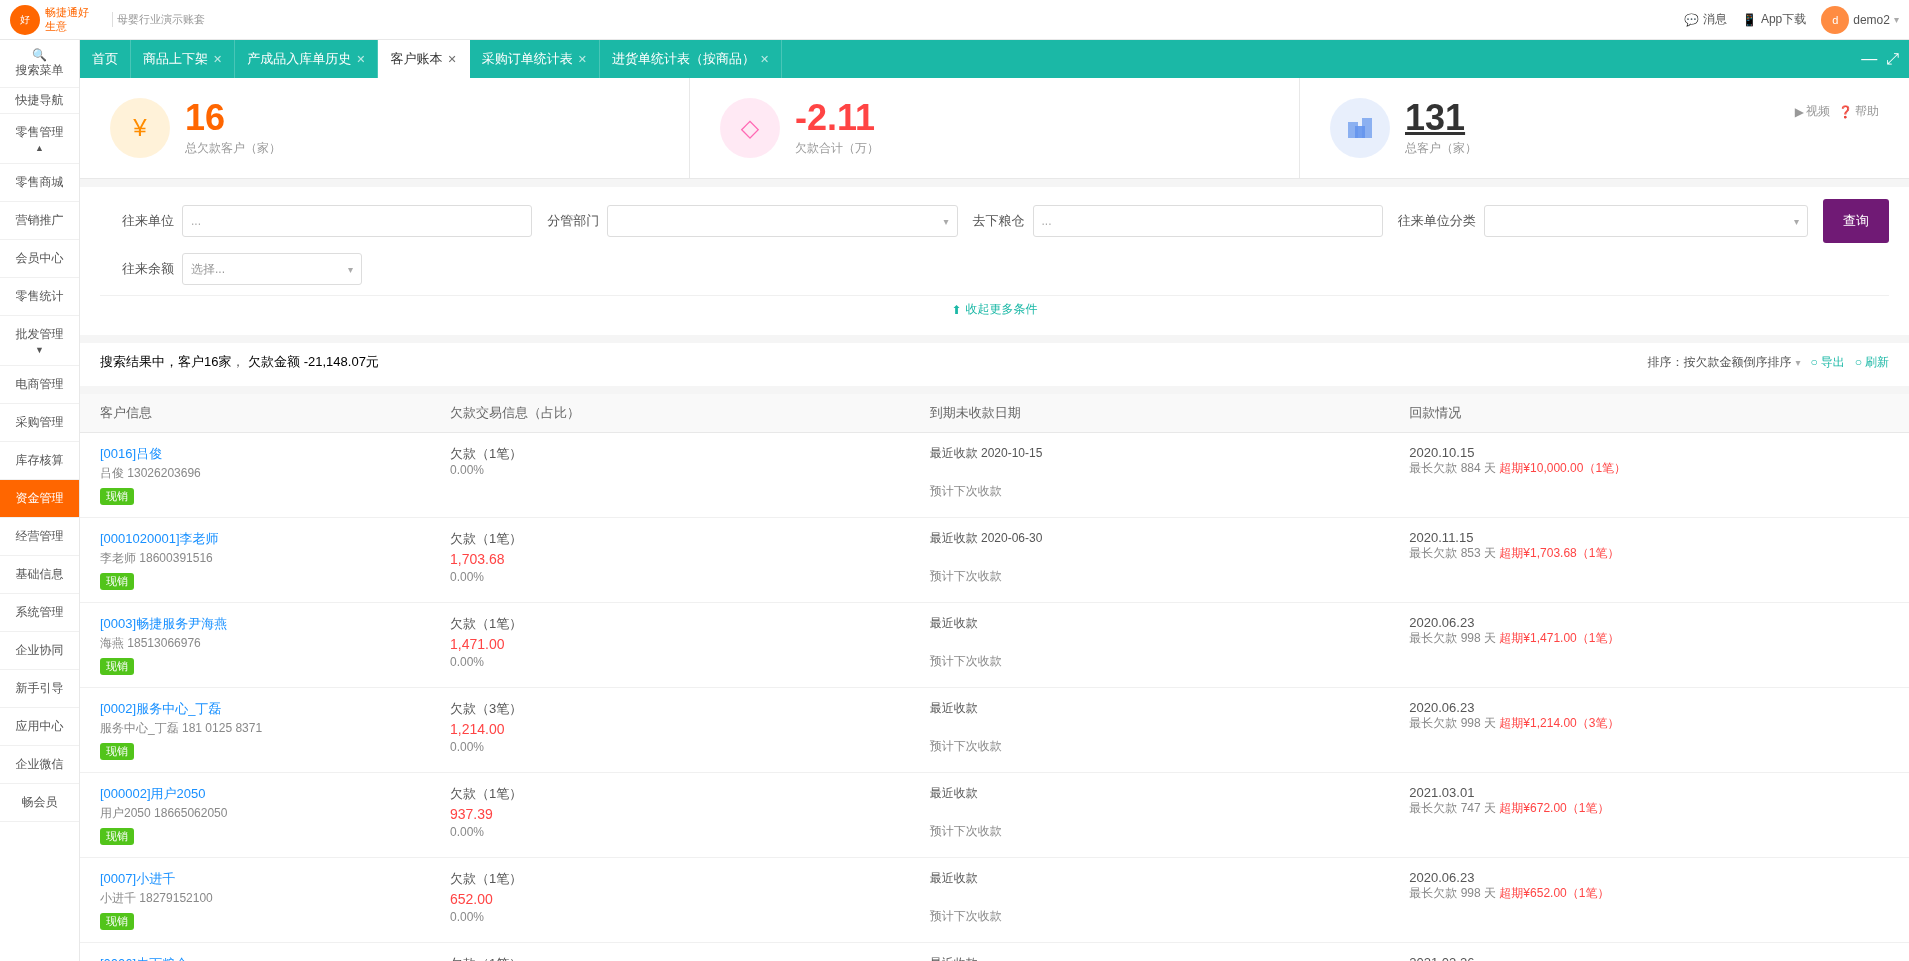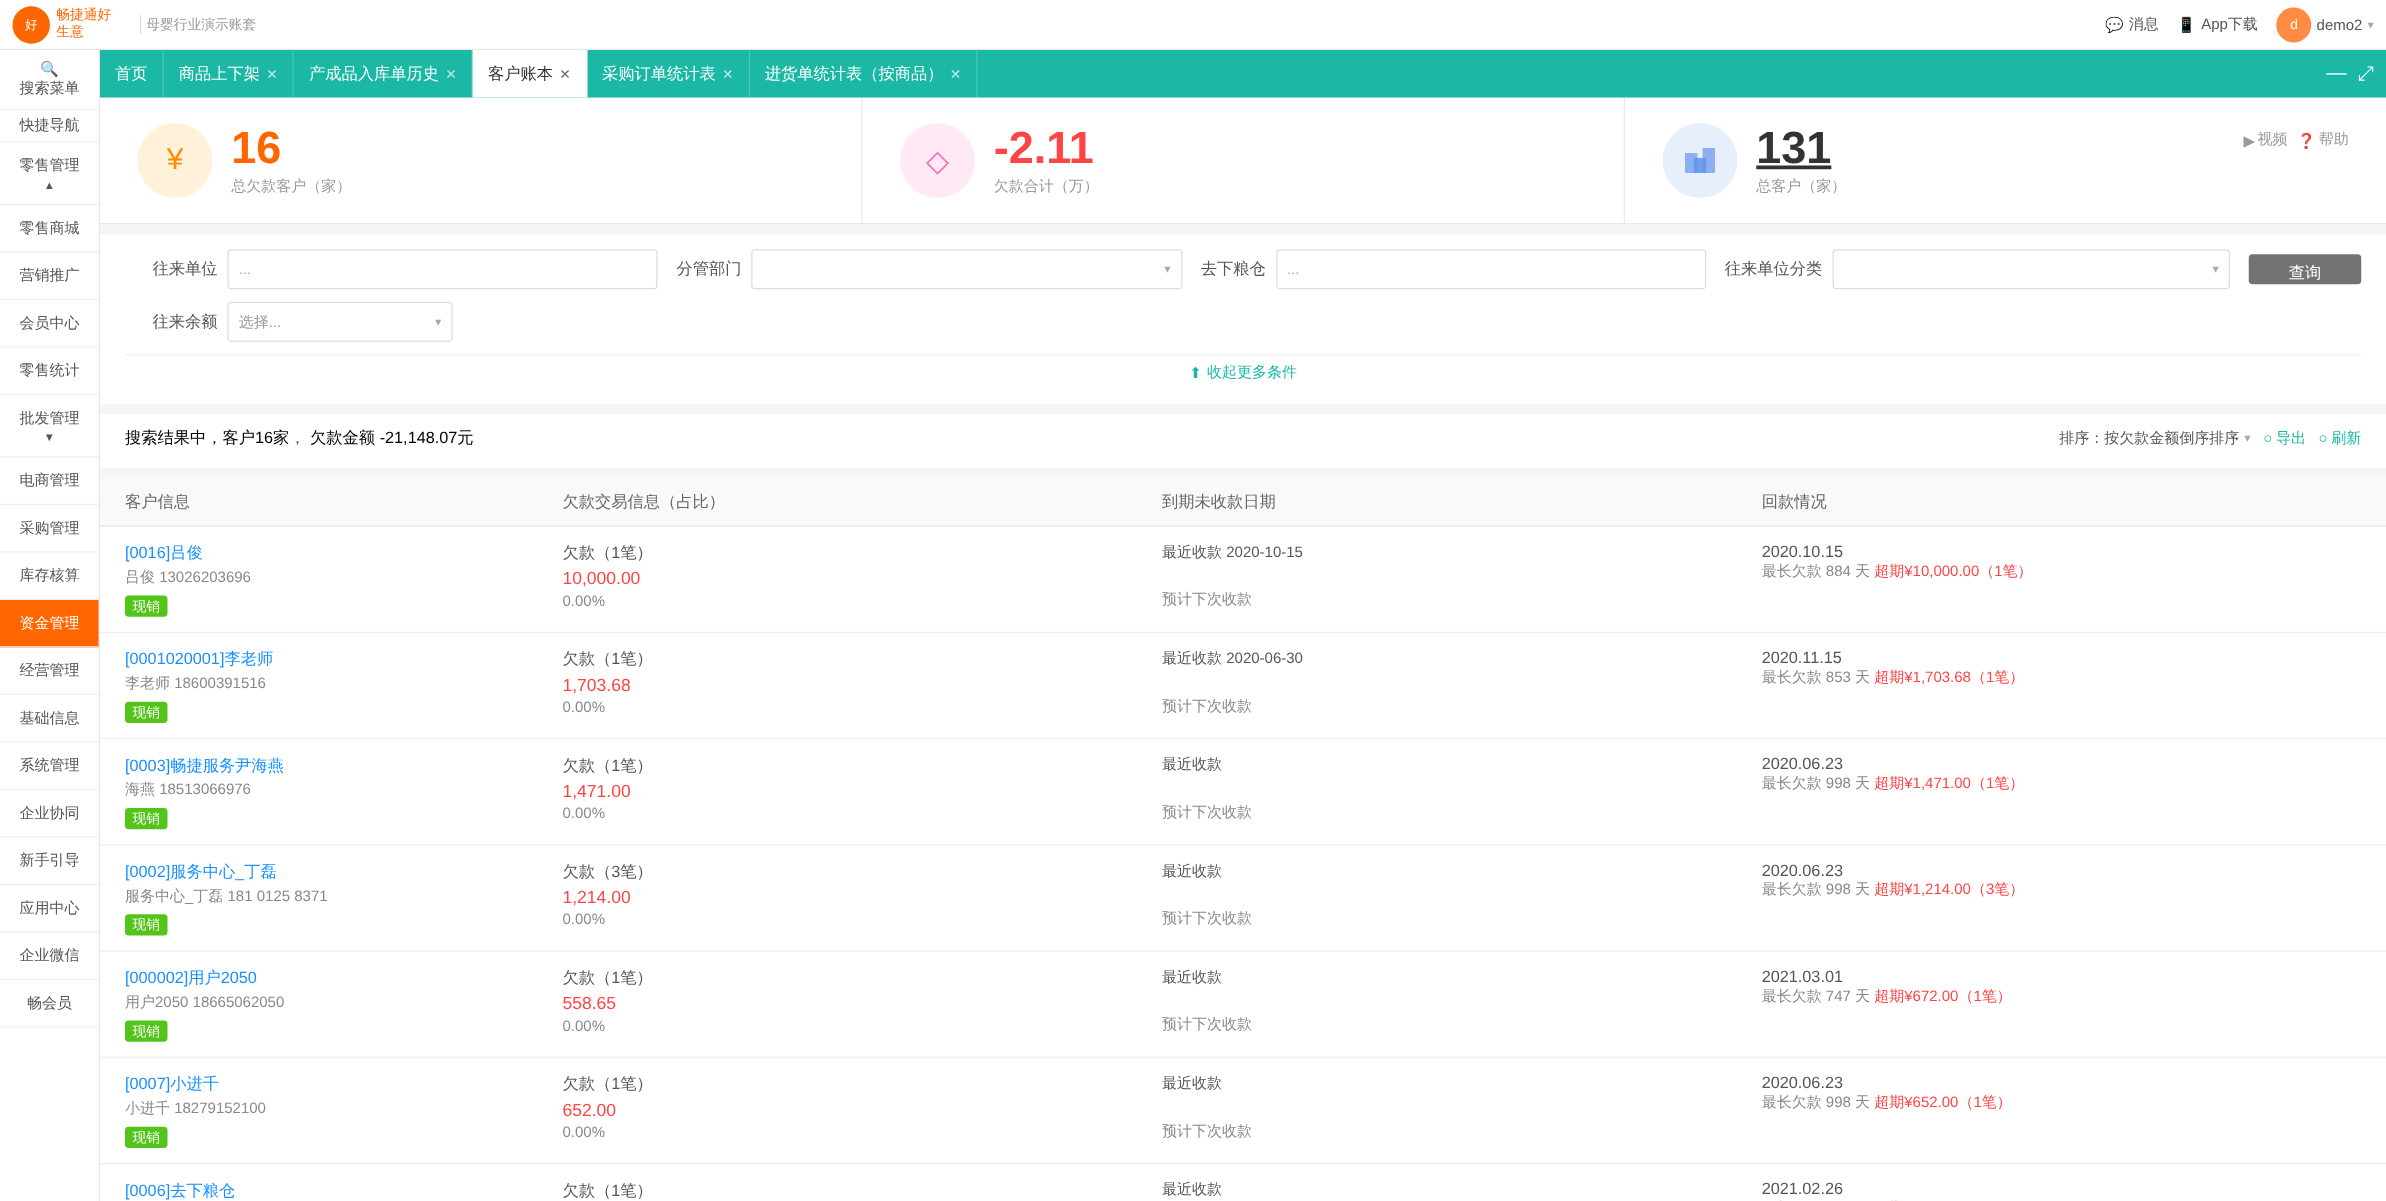--- a/index.html
+++ b/index.html
@@ -60,21 +60,21 @@
 
     
     .filter-area { background: #fff; padding: 12px 20px; margin-bottom: 8px; }
     .filter-row { display: flex; align-items: center; gap: 15px; margin-bottom: 10px; margin-left: 22px; }
     .filter-item { display: flex; align-items: center; gap: 8px; flex: 1; }
     .filter-label { font-size: 13px; color: #555; white-space: nowrap; }
     .filter-input { flex: 1; height: 32px; border: 1px solid #ddd; border-radius: 3px; padding: 0 8px; font-size: 13px; display: flex; align-items: center; justify-content: space-between; cursor: pointer; }
     .filter-input-text { color: #999; font-size: 12px; }
     .filter-input span.dots { color: #aaa; }
     .filter-select { flex: 1; height: 32px; border: 1px solid #ddd; border-radius: 3px; padding: 0 8px; font-size: 13px; display: flex; align-items: center; justify-content: space-between; cursor: pointer; background: #fff; }
-    .search-btn { background: #737373; color: #fff; border: none; border-radius: 3px; padding: 6px 32px; font-size: 13px; cursor: pointer; height: 24px; white-space: nowrap; }
+    .search-btn { background: #701a75; color: #fff; border: none; border-radius: 3px; padding: 6px 20px; font-size: 13px; cursor: pointer; height: 44px; white-space: nowrap; }
     .collapse-btn { display: flex; align-items: center; justify-content: center; gap: 4px; font-size: 12px; color: #1bb8a6; cursor: pointer; text-align: center; padding: 5px 0; border-top: 1px solid #f0f0f0; margin-top: 5px; }
 
     
     .results-area { background: #fff; padding: 10px 20px; margin-bottom: 8px; }
     .results-header { display: flex; align-items: center; justify-content: space-between; margin-bottom: 5px; }
     .results-summary { font-size: 13px; color: #555; }
     .results-summary span { color: #000000; }
     .results-actions { display: flex; align-items: center; gap: 10px; font-size: 12px; color: #555; }
     .sort-select { display: flex; align-items: center; gap: 4px; cursor: pointer; }
     .action-btn { display: flex; align-items: center; gap: 3px; cursor: pointer; color: #1bb8a6; }
@@ -319,21 +319,20 @@
 
           <div id="table-body">
               <div class="table-row">
     <div>
       <div class="customer-name">[0016]吕俊</div>
       <div class="customer-info">吕俊 13026203696</div>
       <span class="status-badge">现销</span>
     </div>
     <div>
       <div class="debt-count">欠款（1笔）</div>
-      <div class="debt-amount">10,000.00</div>
       <div class="debt-pct">0.00%</div>
     </div>
     <div>
       <div class="recovery-label">最近收款  2020-10-15</div>
       <div class="recovery-date">预计下次收款</div>
     </div>
     <div>
       <div class="overdue-date">2020.10.15</div>
       <div class="overdue-days">最长欠款 884 天 <span class="overdue-link">超期¥10,000.00（1笔）</span></div>
     </div>
@@ -399,21 +398,21 @@
     </div>
   </div>
               <div class="table-row">
     <div>
       <div class="customer-name">[000002]用户2050</div>
       <div class="customer-info">用户2050 18665062050</div>
       <span class="status-badge">现销</span>
     </div>
     <div>
       <div class="debt-count">欠款（1笔）</div>
-      <div class="debt-amount">558.65</div>
+      <div class="debt-amount">937.39</div>
       <div class="debt-pct">0.00%</div>
     </div>
     <div>
       <div class="recovery-label">最近收款</div>
       <div class="recovery-date">预计下次收款</div>
     </div>
     <div>
       <div class="overdue-date">2021.03.01</div>
       <div class="overdue-days">最长欠款 747 天 <span class="overdue-link">超期¥672.00（1笔）</span></div>
     </div>

